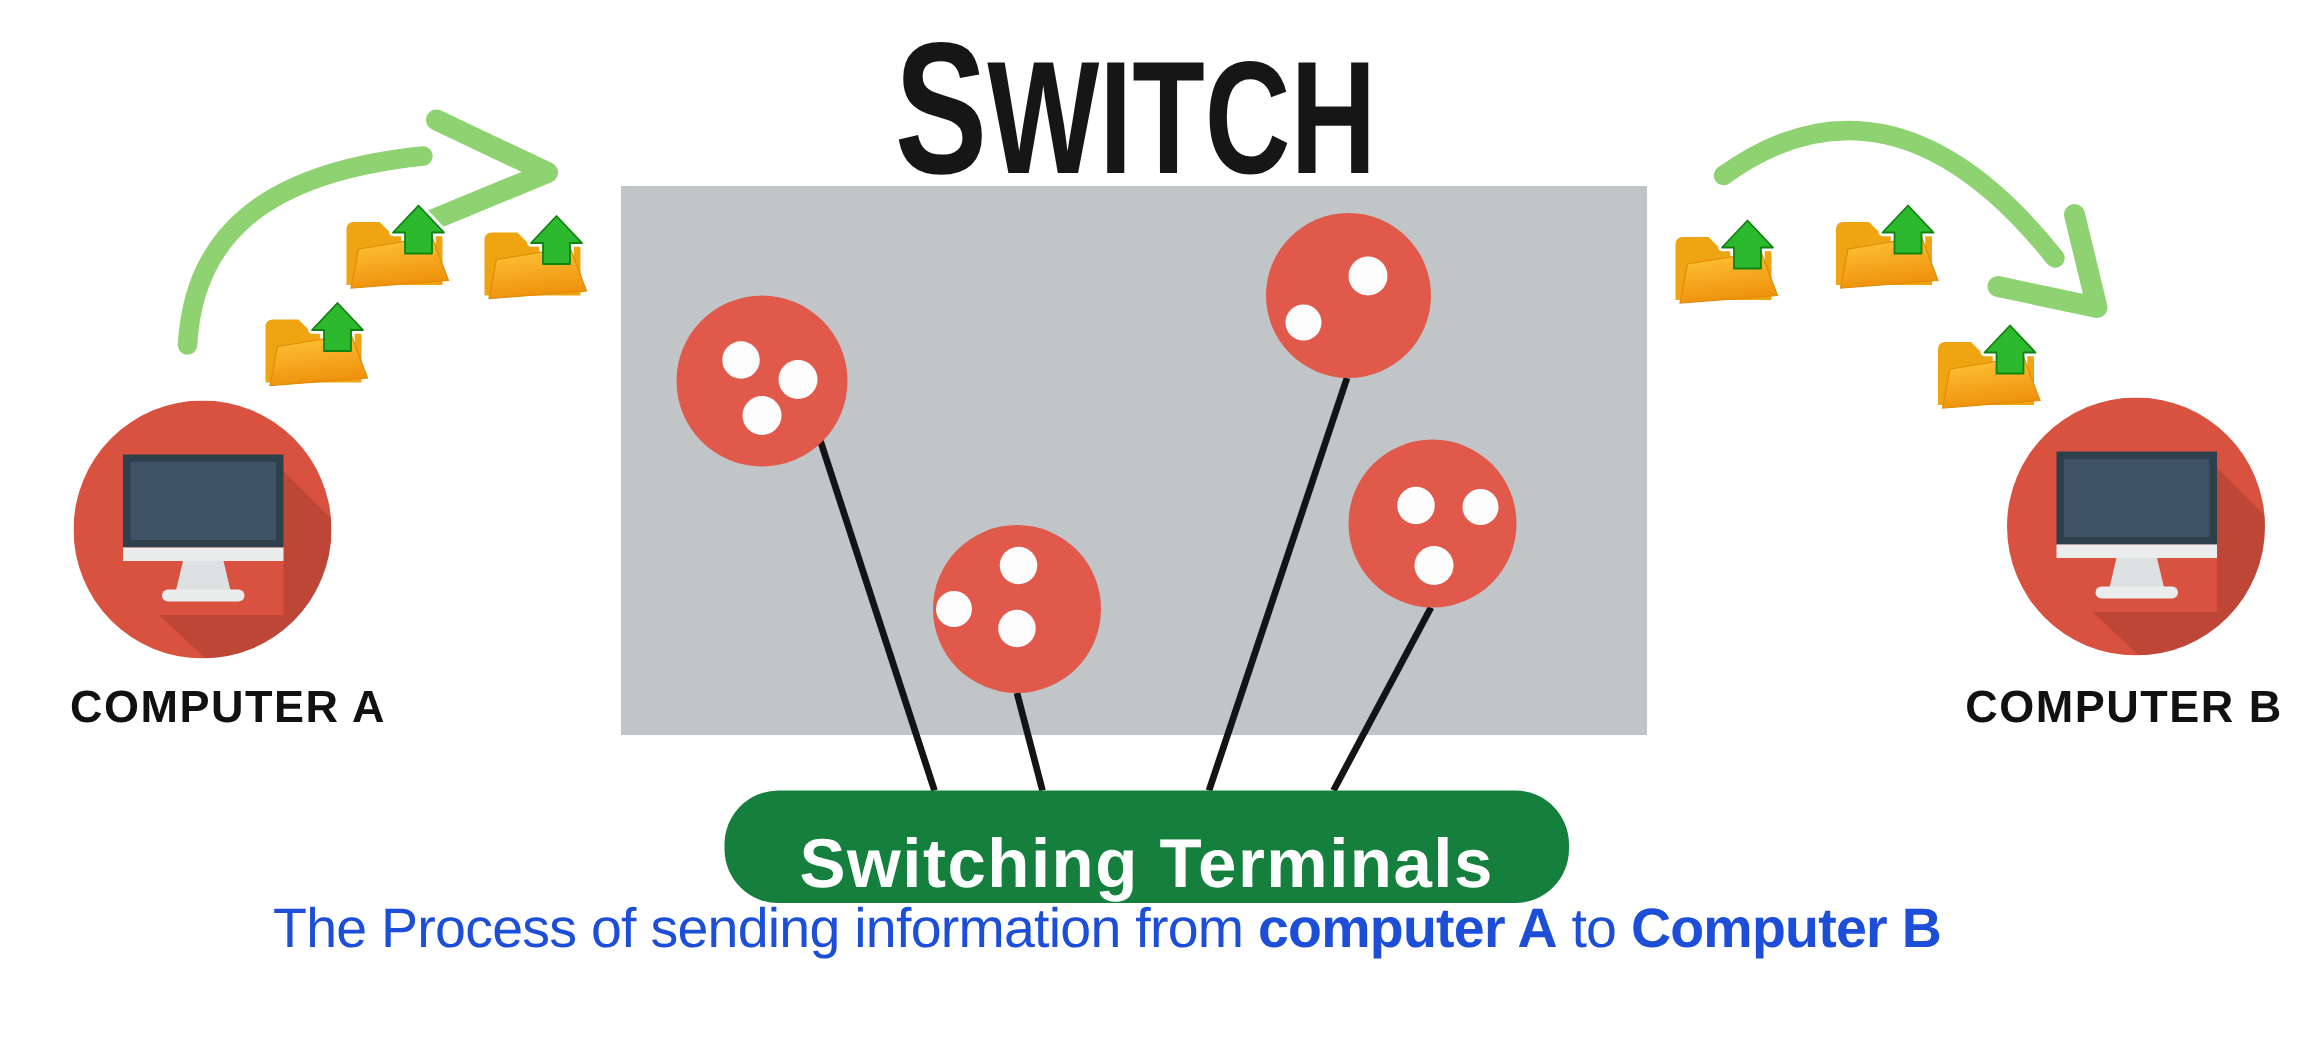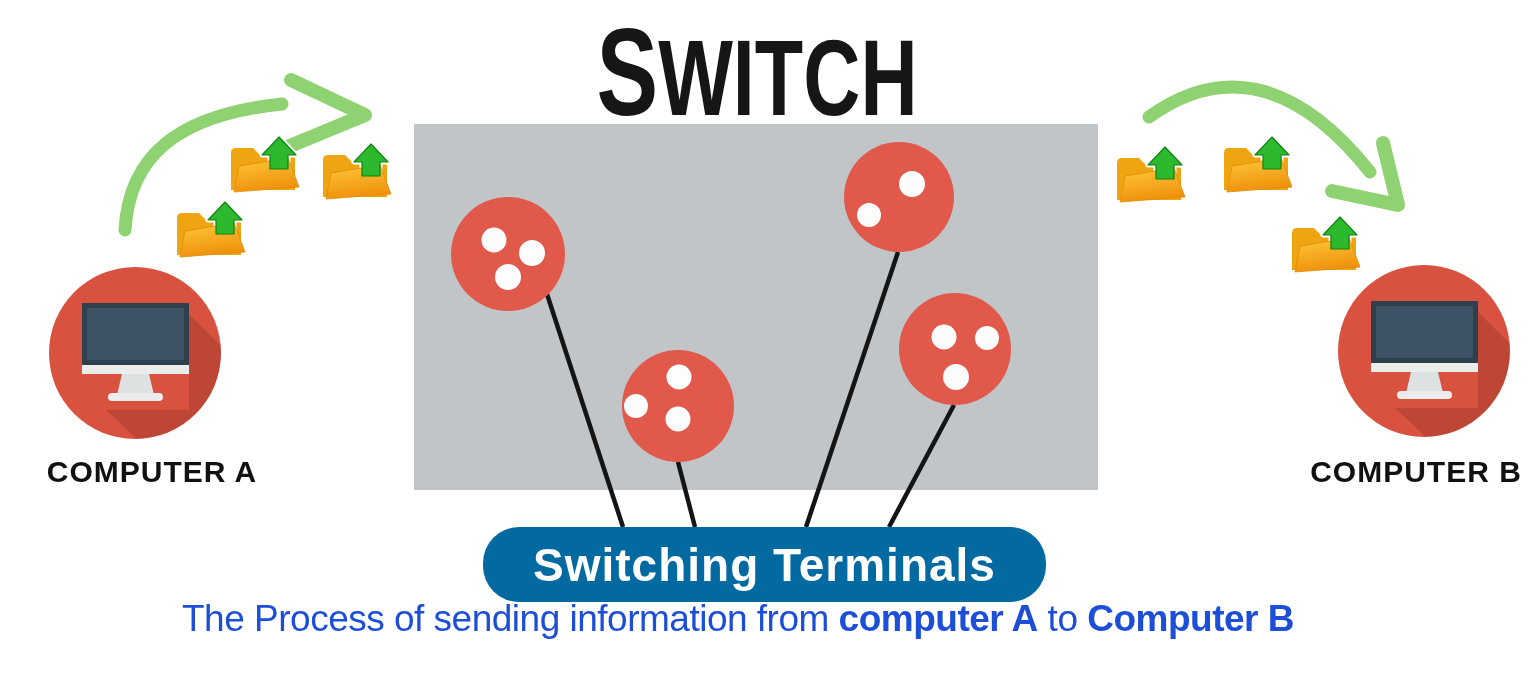--- a/index.html
+++ b/index.html
@@ -4,22 +4,22 @@
 <style>
   html,body{margin:0;padding:0;background:#ffffff;}
   .canvas{position:relative;width:1536px;height:700px;background:#ffffff;overflow:hidden;
           font-family:"Liberation Sans",sans-serif;margin-left:32px;}
   .abs{position:absolute;}
   .switch-body{left:382px;top:124px;width:684px;height:366px;background:#C1C5C8;z-index:1;}
   .overlay{left:0;top:0;z-index:2;pointer-events:none;}
   .title-svg{left:0;top:0;z-index:3;pointer-events:none;}
   .folder{z-index:4;}
   .badge{z-index:3;}
-  .pill{left:451px;top:527px;width:563px;height:75px;background:#0369a1;border-radius:36px;
-        display:flex;align-items:center;justify-content:center;z-index:5;}
+  .pill{left:451px;top:527px;width:563px;height:75px;background:#15803d;border-radius:36px;
+        display:flex;align-items:flex-end;justify-content:center;z-index:5;}
   .pill span{color:#ffffff;font-weight:bold;font-size:46px;letter-spacing:1px;white-space:nowrap;}
   .computer-label{font-weight:bold;font-size:30px;color:#111111;letter-spacing:1px;
         white-space:nowrap;transform:translateX(-50%);z-index:3;}
   .caption{font-size:37px;color:#1d4ed8;letter-spacing:-0.5px;white-space:nowrap;
         transform:translateX(-50%);z-index:3;}
   .caption .b{font-weight:bold;}
   .defs-hidden{position:absolute;width:0;height:0;overflow:hidden;}
 </style>
 </head>
 <body>

